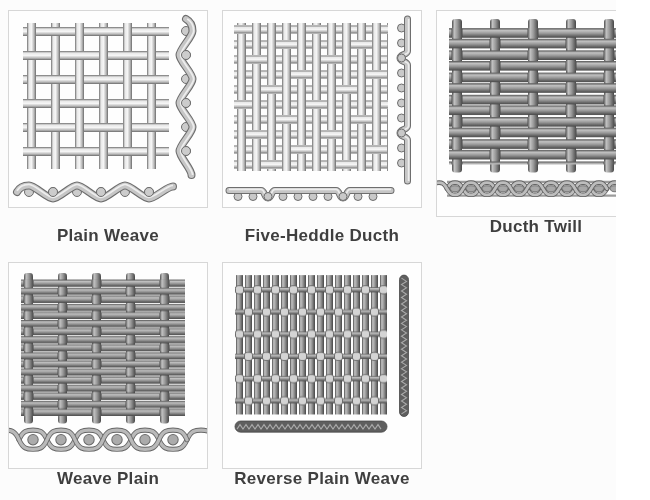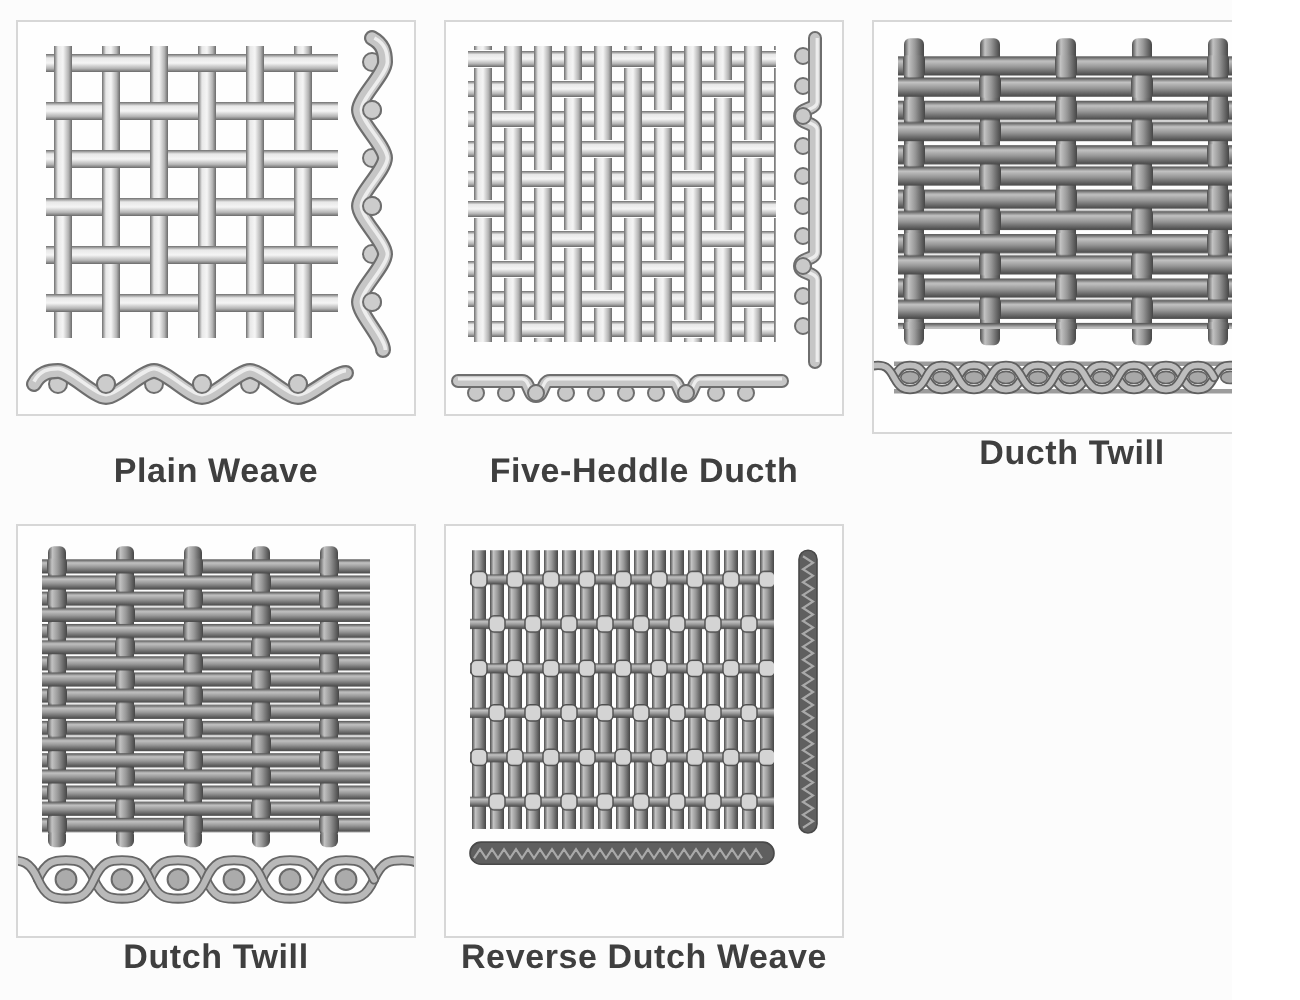--- a/index.html
+++ b/index.html
@@ -291,28 +291,28 @@
             <rect x="15" y="150" width="9" height="9" rx="3" fill="url(#gVd)"></rect>
               <rect x="49" y="150" width="9" height="9" rx="3" fill="url(#gVd)"></rect>
             <rect x="83" y="150" width="9" height="9" rx="3" fill="url(#gVd)"></rect>
               <rect x="117" y="150" width="9" height="9" rx="3" fill="url(#gVd)"></rect>
             <rect x="151" y="150" width="9" height="9" rx="3" fill="url(#gVd)"></rect>
           </g>
           <rect x="12" y="16" width="164" height="136" fill="url(#patDP)"></rect>
           <use href="#csDP" transform="translate(10,162)"></use>
         </svg>
       </div>
-      <figcaption>Dutch Twill</figcaption>
+      <figcaption>Weave Plain</figcaption>
     </figure>
 
     <figure class="row2">
       <div class="box box2">
         <svg viewBox="0 0 198 203" preserveAspectRatio="none">
           <rect x="12" y="12" width="152" height="138" fill="url(#patRD)"></rect>
           <use href="#csRDv" transform="translate(176,12)"></use>
           <use href="#csRDh" transform="translate(12,156)"></use>
         </svg>
       </div>
-      <figcaption>Reverse Dutch Weave</figcaption>
+      <figcaption>Reverse Plain Weave</figcaption>
     </figure>
 
   </div>
 </div>
 
 </body></html>

